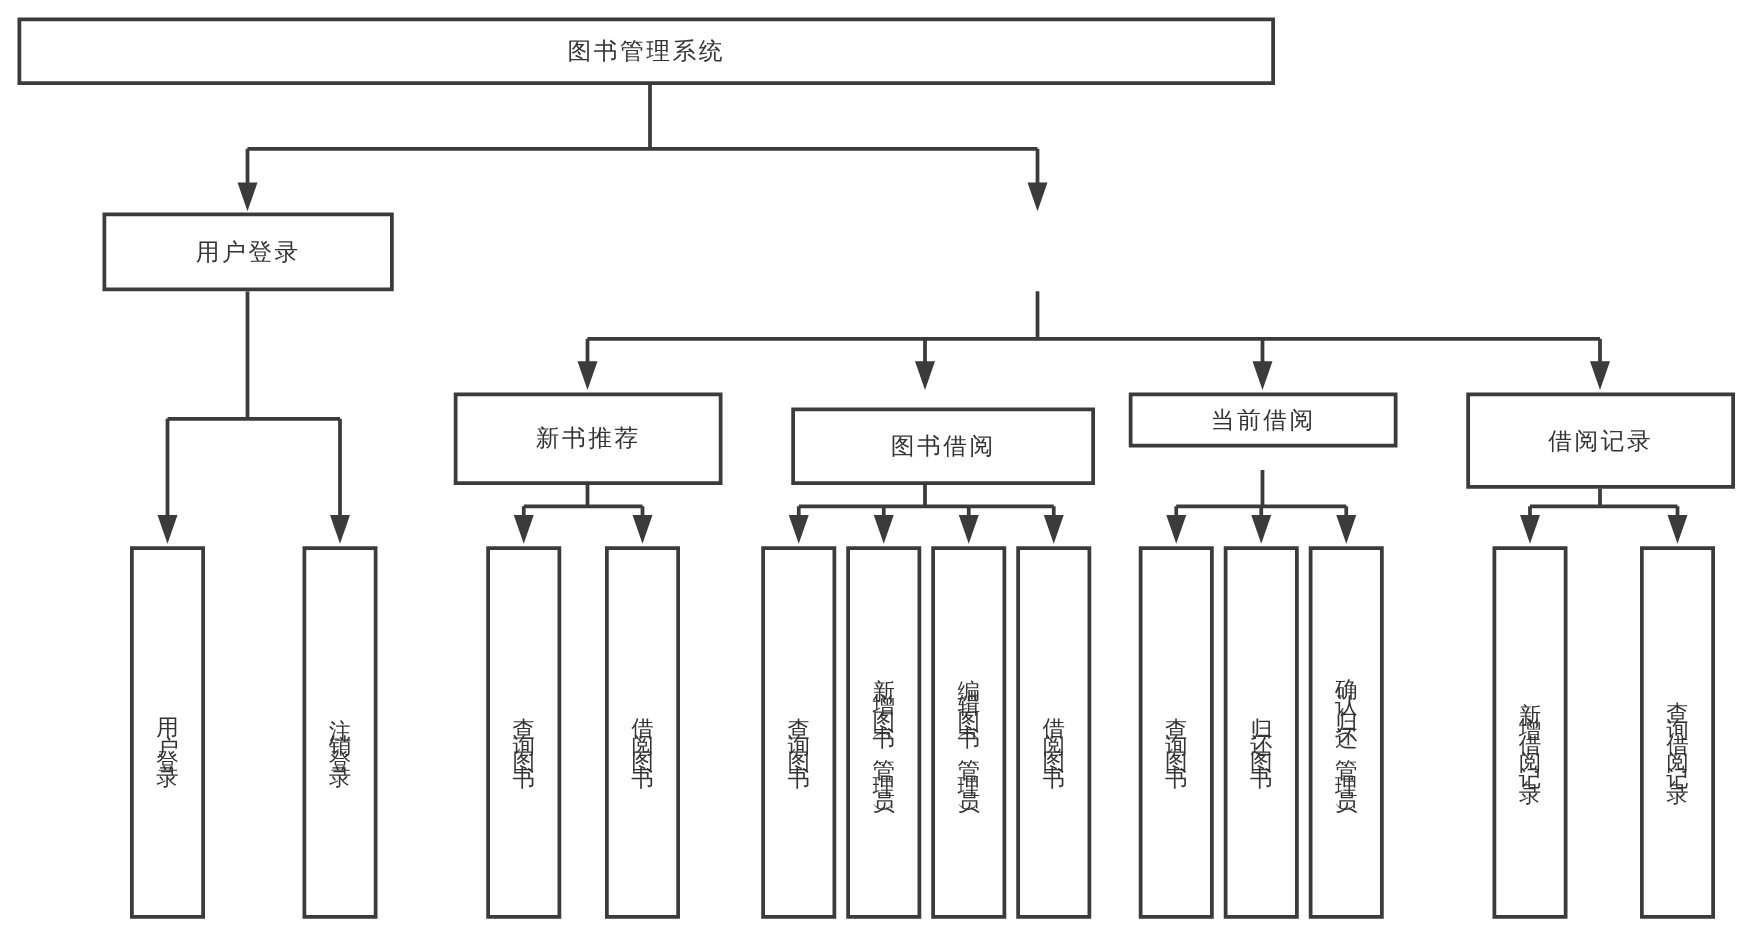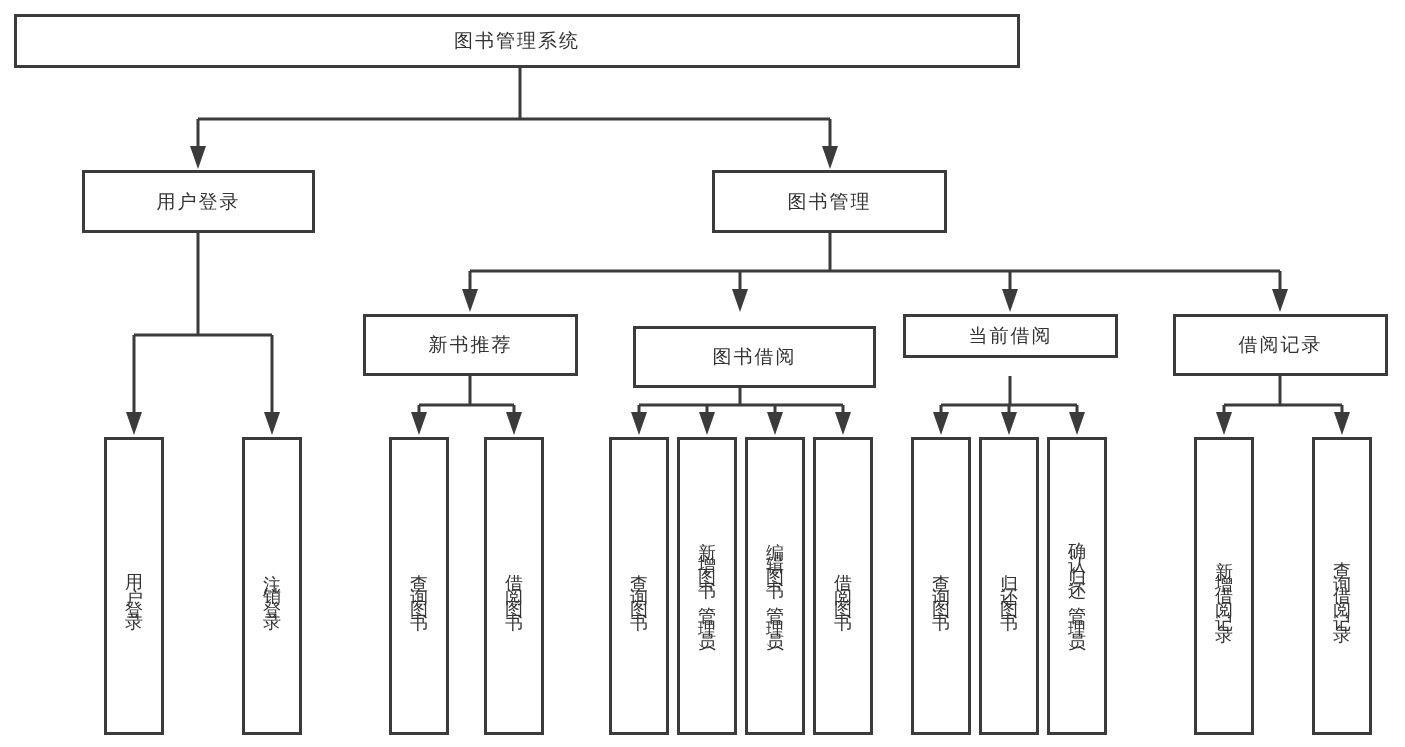--- a/index.html
+++ b/index.html
@@ -100,34 +100,31 @@
              M1334,412 L1350,412 L1342,435 Z"></path>
   </svg>
 
   <div class="box" style="left:14px;top:14px;width:1006px;height:54px">
     <span class="lbl">图书管理系统</span>
   </div>
 
   <div class="box" style="left:82px;top:170px;width:233px;height:63px">
     <span class="lbl">用户登录</span>
   </div>
-  <div class="box" style="left:712px;top:170px;width:235px;height:63px">
-    <span class="lbl">图书管理</span>
-  </div>
 
-  <div class="box" style="left:363px;top:314px;width:215px;height:62px">
+  <div class="box" style="left:363px;top:314px;width:215px;height:74px">
     <span class="lbl">新书推荐</span>
   </div>
   <div class="box" style="left:633px;top:326px;width:243px;height:62px">
     <span class="lbl">图书借阅</span>
   </div>
   <div class="box" style="left:903px;top:314px;width:215px;height:44px">
     <span class="lbl">当前借阅</span>
   </div>
-  <div class="box" style="left:1173px;top:314px;width:215px;height:62px">
+  <div class="box" style="left:1173px;top:314px;width:215px;height:77px">
     <span class="lbl">借阅记录</span>
   </div>
 
   <div class="box" style="left:104px;top:437px;width:60px;height:298px">
     <span class="vlbl">用户登录</span>
   </div>
   <div class="box" style="left:242px;top:437px;width:60px;height:298px">
     <span class="vlbl">注销登录</span>
   </div>
 

